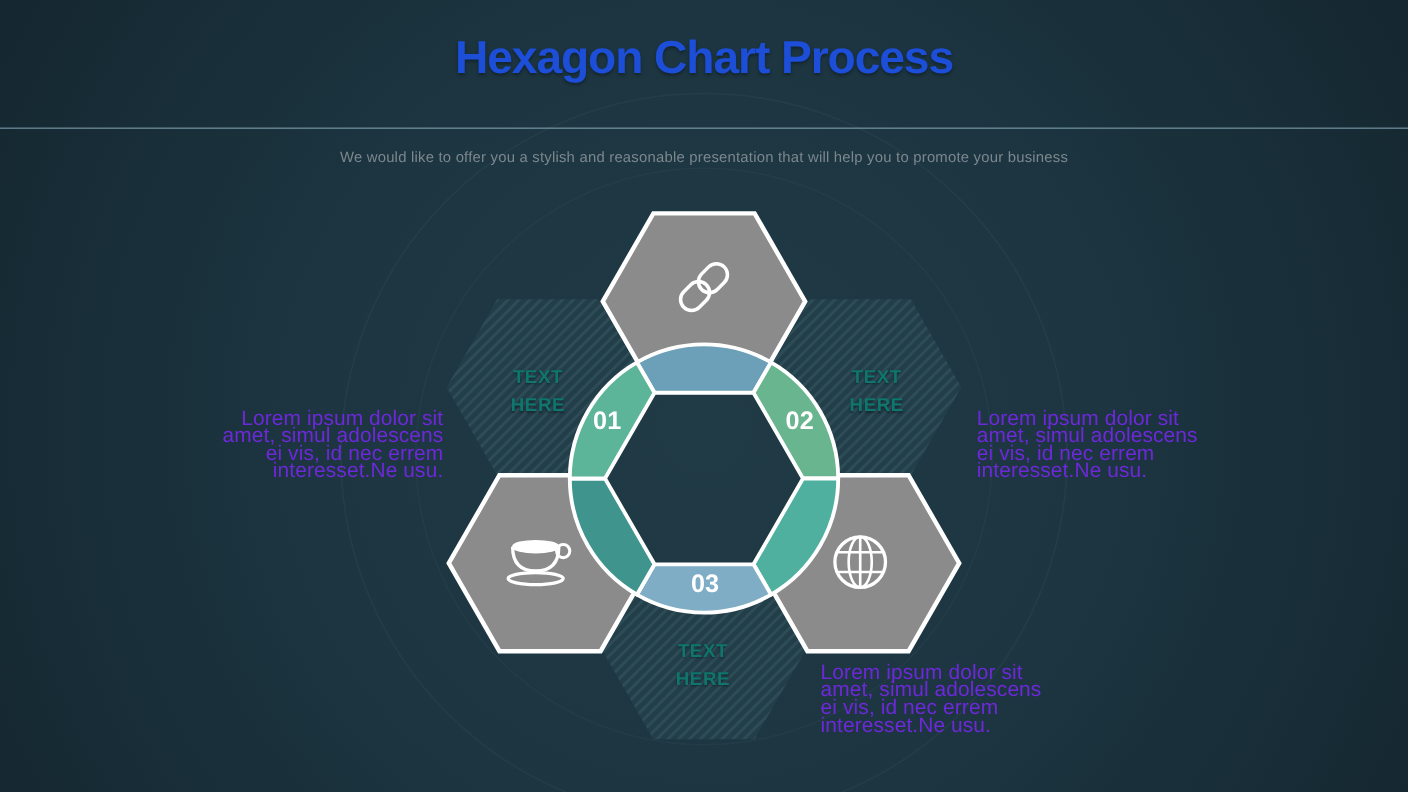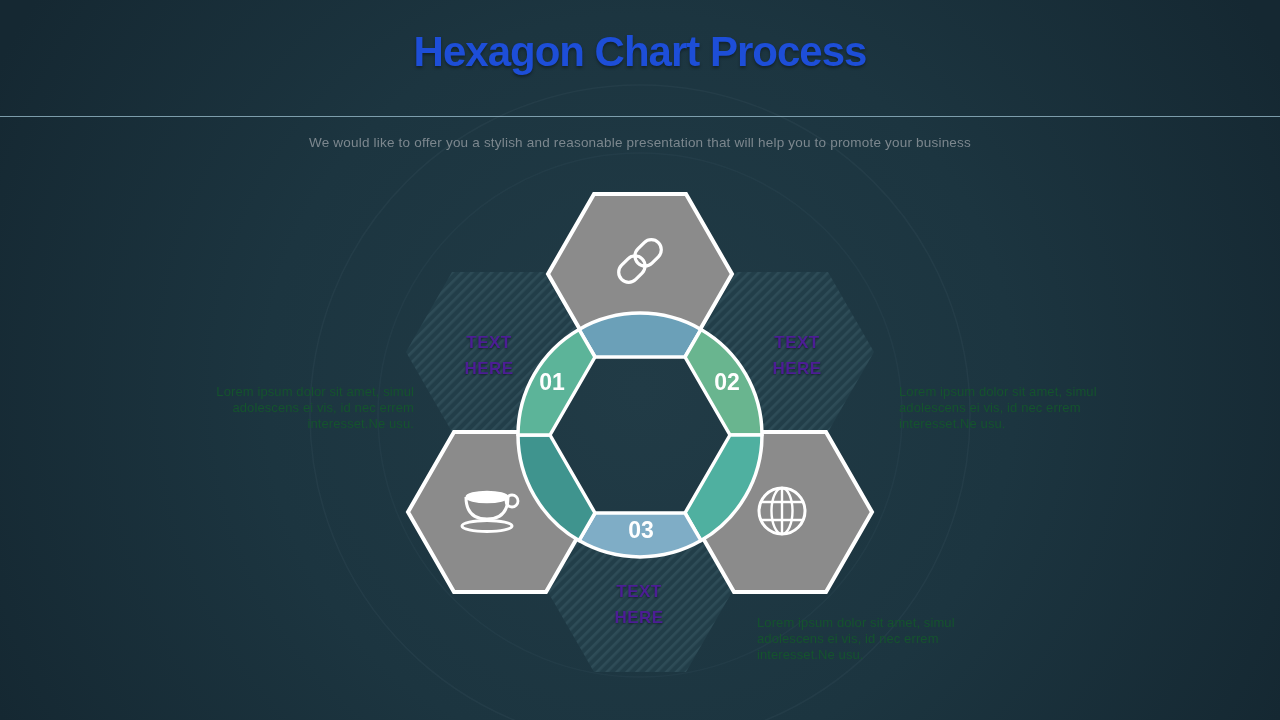--- a/index.html
+++ b/index.html
@@ -15,26 +15,26 @@
     font-size:42px;font-weight:bold;letter-spacing:-1px;color:#1d4ed8;
     text-shadow:0 2px 3px rgba(0,0,0,.35);line-height:48px;
   }
   .divider{top:116px;left:0;width:1280px;height:1px;background:rgba(150,185,200,.8);}
   .subtitle{
     top:135px;left:0;width:1280px;text-align:center;
     font-size:13.5px;color:#7C878E;line-height:16px;letter-spacing:.2px;
   }
   .diagram-svg{top:0;left:0;}
   .step-label{
-    width:200px;text-align:center;color:#4c1d95;font-weight:bold;
+    width:200px;text-align:center;color:#0f766e;font-weight:bold;
     font-size:17px;line-height:26px;letter-spacing:.5px;
     text-shadow:0 1px 2px rgba(0,0,0,.4);
   }
   .step-desc{
-    width:218px;margin:16px;font-size:13px;line-height:16px;color:#14532d;
+    width:218px;margin:5px;font-size:19px;line-height:16px;color:#6d28d9;
     letter-spacing:.1px;
   }
   .ta-r{text-align:right;}
   .ta-l{text-align:left;}
   .num{
     font-family:"Liberation Sans",sans-serif;font-weight:bold;font-size:23px;
   }
 </style>
 </head>
 <body>

